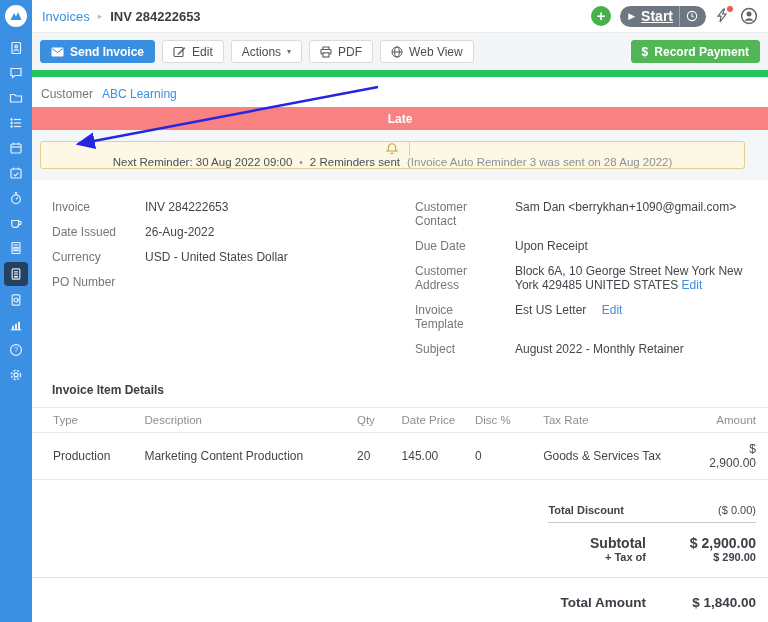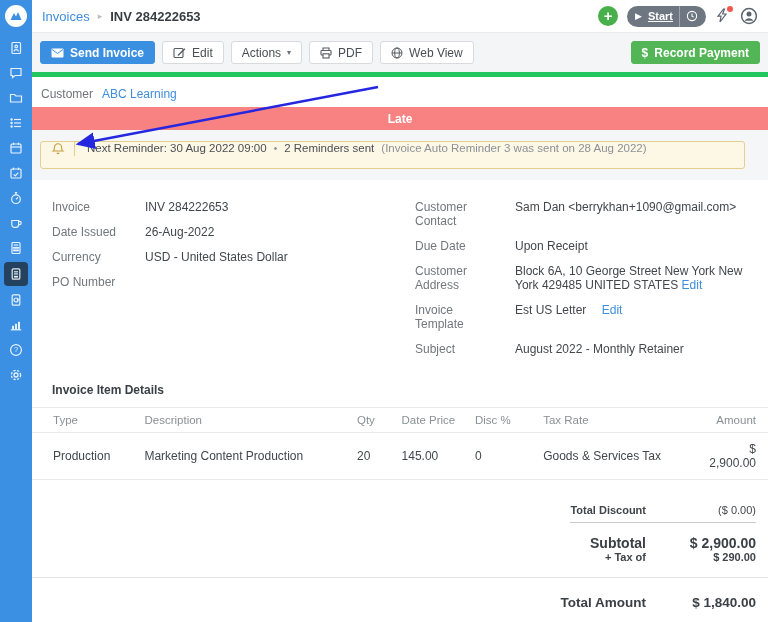--- a/index.html
+++ b/index.html
@@ -19,42 +19,42 @@
   .main { position:absolute; left:32px; top:0; width:736px; height:622px; }
   .topbar { height:33px; background:#fff; border-bottom:1px solid #e9eaec; display:flex; align-items:center; padding:15px 10px; }
   .breadcrumb { display:flex; align-items:center; gap:8px; flex:1; }
   .crumb-link { color:#3e8ede; font-size:13px; text-decoration:none; cursor:pointer; }
   .crumb-sep { color:#b9bdc2; font-size:9px; }
   .crumb-current { color:#383d42; font-size:13px; font-weight:bold; }
   .topbar-right { display:flex; align-items:center; gap:9px; }
   .plus-btn { width:20px; height:20px; border-radius:50%; background:#47b04b; color:#fff; border:none; font-size:15px; line-height:18px; text-align:center; cursor:pointer; font-weight:bold; padding:0; }
   .timer-pill { background:#6d7681; border-radius:11px; height:21px; display:flex; align-items:center; padding:0 8px; gap:6px; cursor:pointer; }
   .play-ico { color:#fff; font-size:9px; }
-  .start-label { color:#fff; font-size:11px; font-weight:bold;text-decoration:underline; }
+  .start-label { color:#fff; font-size:14px; font-weight:bold;text-decoration:underline; }
   .pill-div { width:1px; height:21px; background:rgba(255,255,255,.35); }
   .flash-wrap { position:relative; width:16px; height:16px; cursor:pointer; }
   .red-dot { position:absolute; top:-2px; right:-2px; width:6px; height:6px; background:#f4574d; border-radius:50%; }
   .account-btn { cursor:pointer; display:flex; }
 
   
-  .toolbar { height:44px; background:#f4f5f7; border-bottom:5px solid #22c55e; display:flex; align-items:center; padding:0 8px; gap:7px; }
+  .toolbar { height:44px; background:#f4f5f7; border-bottom:7px solid #22c55e; display:flex; align-items:center; padding:0 8px; gap:7px; }
   .btn { height:23px; border:1px solid #d8dadd; background:#fff; border-radius:3px; color:#494e53; font-size:12px; padding:0 10px; display:flex; align-items:center; gap:6px; cursor:pointer; font-family:inherit; }
   .btn.primary { background:#3a8fe0; border-color:#3a8fe0; color:#fff; font-weight:bold; }
   .btn.success { background:#52b656; border-color:#52b656; color:#fff; font-weight:bold; }
   .caret { font-size:8px; color:#6a6f75; }
   .flex-sp { flex:1; }
   .dollar { font-weight:bold; }
 
   
   .customer-row { height:30px; display:flex; align-items:center; gap:9px; padding:4px 0 0 9px; }
   .muted { color:#70757a; }
   .link { color:#3e8ede; text-decoration:none; cursor:pointer; }
   .late-banner { height:23px; background:#f88181; color:#fff; font-weight:bold; font-size:12px; display:flex; align-items:center; justify-content:center; }
   .reminder-strip { height:50px; background:#f5f6f8; padding:11px 23px 11px 8px; }
-  .reminder-box { height:28px; background:#fdf7e6; border:1px solid #e5cf8c; border-radius:3px; display:flex; align-items:flex-start; }
+  .reminder-box { height:28px; background:#fdf7e6; border:1px solid #e5cf8c; border-radius:3px; display:flex; align-items:center;flex-direction:column; }
   .bell-cell { width:34px; border-right:1px solid #e5cf8c; display:flex; align-items:center; justify-content:center; }
   .reminder-text { display:flex; align-items:center; gap:7px; padding:0 12px; font-size:11.5px; color:#4a4f54; white-space:nowrap; }
   .reminder-text .dot { color:#8c9196; font-size:10px; }
   .reminder-text .note { color:#8c9196; }
 
   .details { display:grid; grid-template-columns:363px 1fr; padding:20px 12px 0 20px; }
   .drow { display:flex; margin-bottom:11px; line-height:14px; min-height:13px; }
   .dlabel { color:#72777c; }
   .dcol-left .dlabel { width:93px; flex:none; }
   .dcol-right .dlabel { width:85px; flex:none; }
@@ -71,21 +71,21 @@
   .col-desc { width:215px; }
   .col-qty { width:45px; }
   .col-price { width:74px; }
   .col-disc { width:69px; }
   .col-tax { width:168px; }
   .col-amt { text-align:right !important; padding-right:12px !important; }
 
   .totals { margin-top:24px; display:flex; flex-direction:column; align-items:flex-end; padding-right:12px; }
   .trow { display:flex; justify-content:flex-end; align-items:baseline; }
   .tval { min-width:110px; text-align:right; }
-  .t-discount { padding-bottom:6px; border-bottom:1px solid #c8cbcf; font-size:11px; }
+  .t-discount { padding-bottom:6px; border-bottom:1px solid #c8cbcf; font-size:11px;gap:22px; }
   .t-discount .tlabel { font-weight:bold; color:#3f444a; }
   .t-sub { margin-top:12px; font-size:14px; font-weight:bold; color:#3b4046; }
   .t-tax { margin-top:0; font-size:11px; font-weight:bold; color:#3f444a; }
   .hr-div { border-top:1px solid #e3e4e6; margin-top:14px; }
   .t-total { margin-top:17px; font-size:13.5px; font-weight:bold; color:#3b4046; padding-right:12px; }
 
   .arrow-overlay { position:absolute; left:0; top:0; z-index:5; pointer-events:none; }
 </style>
 </head>
 <body>

